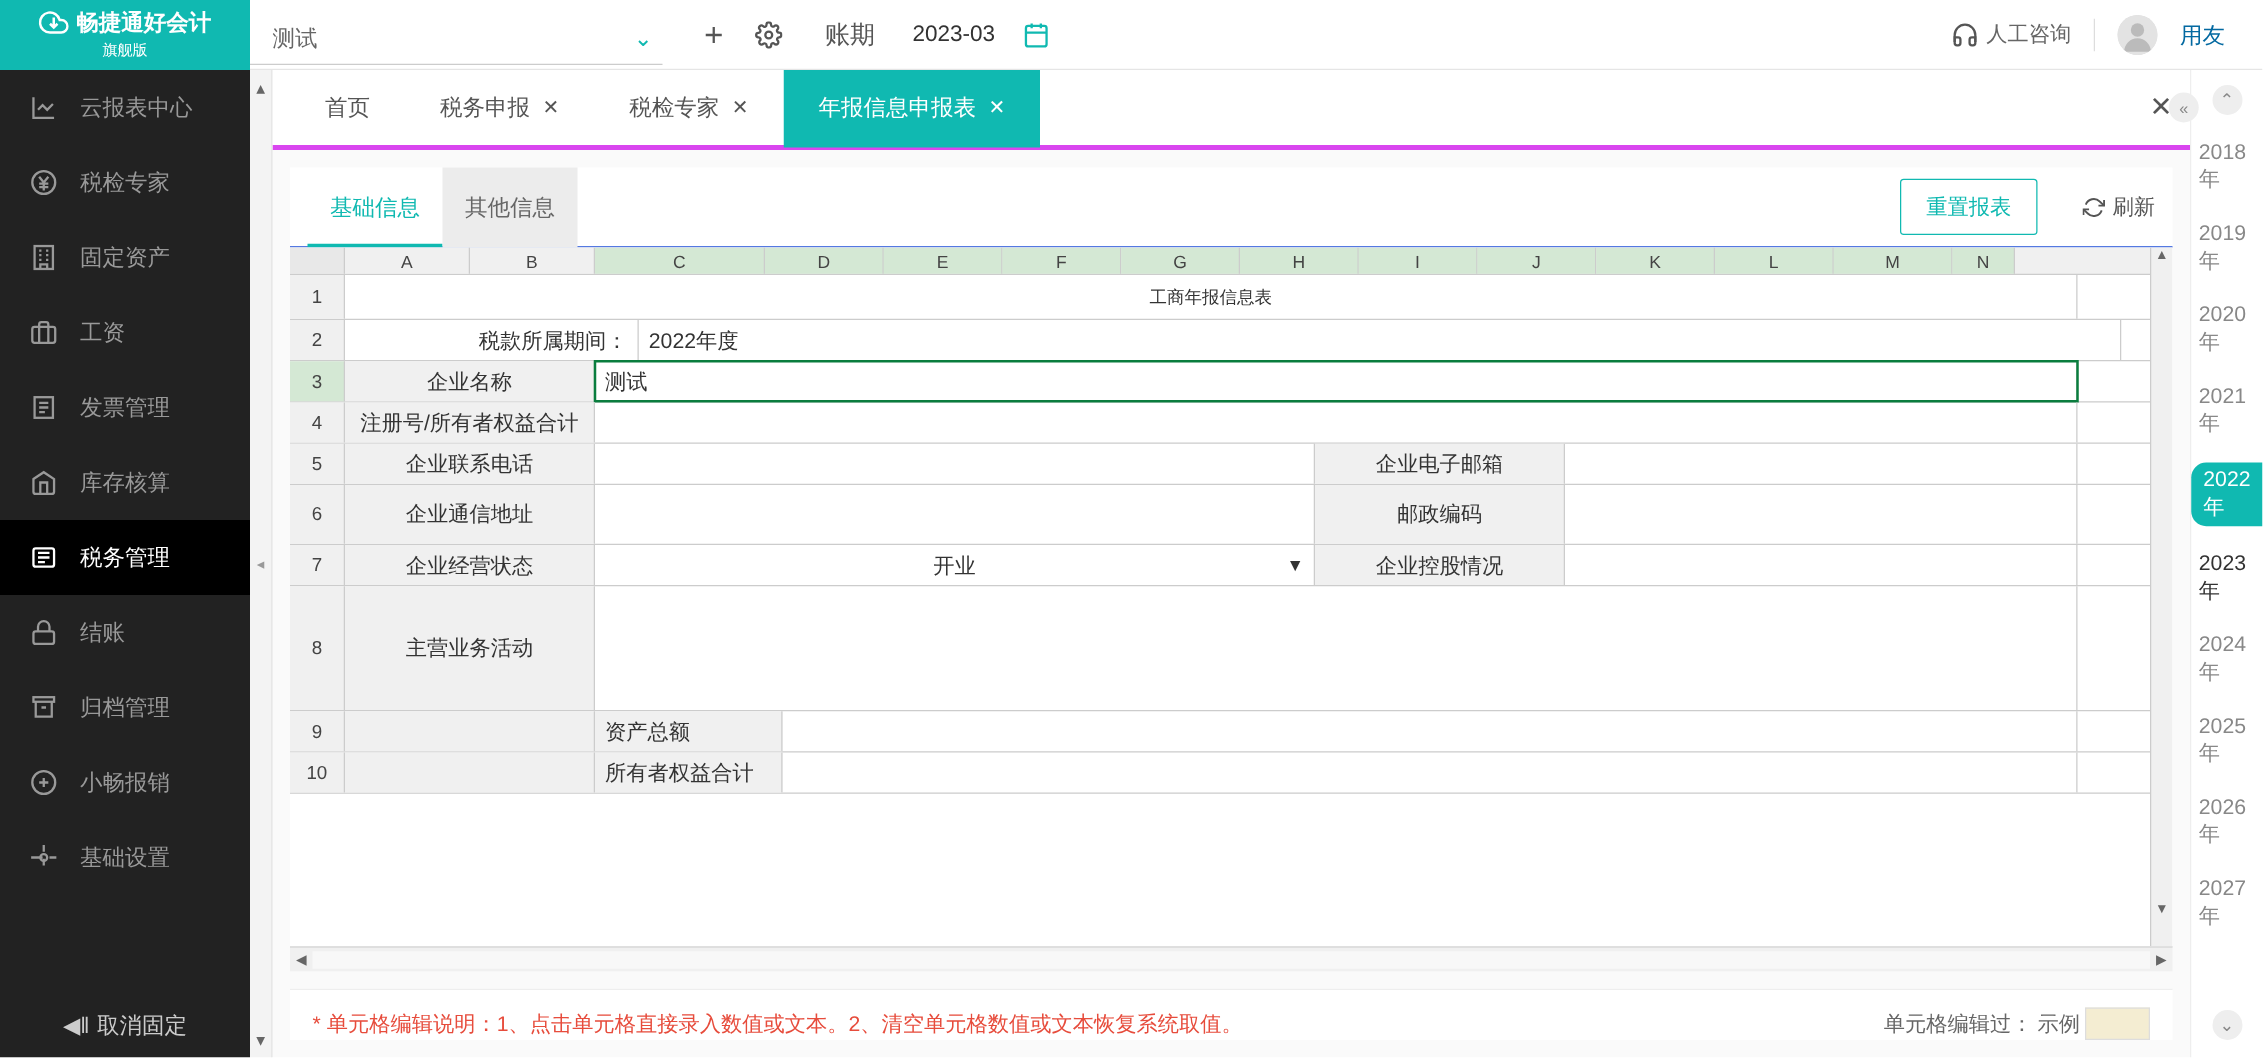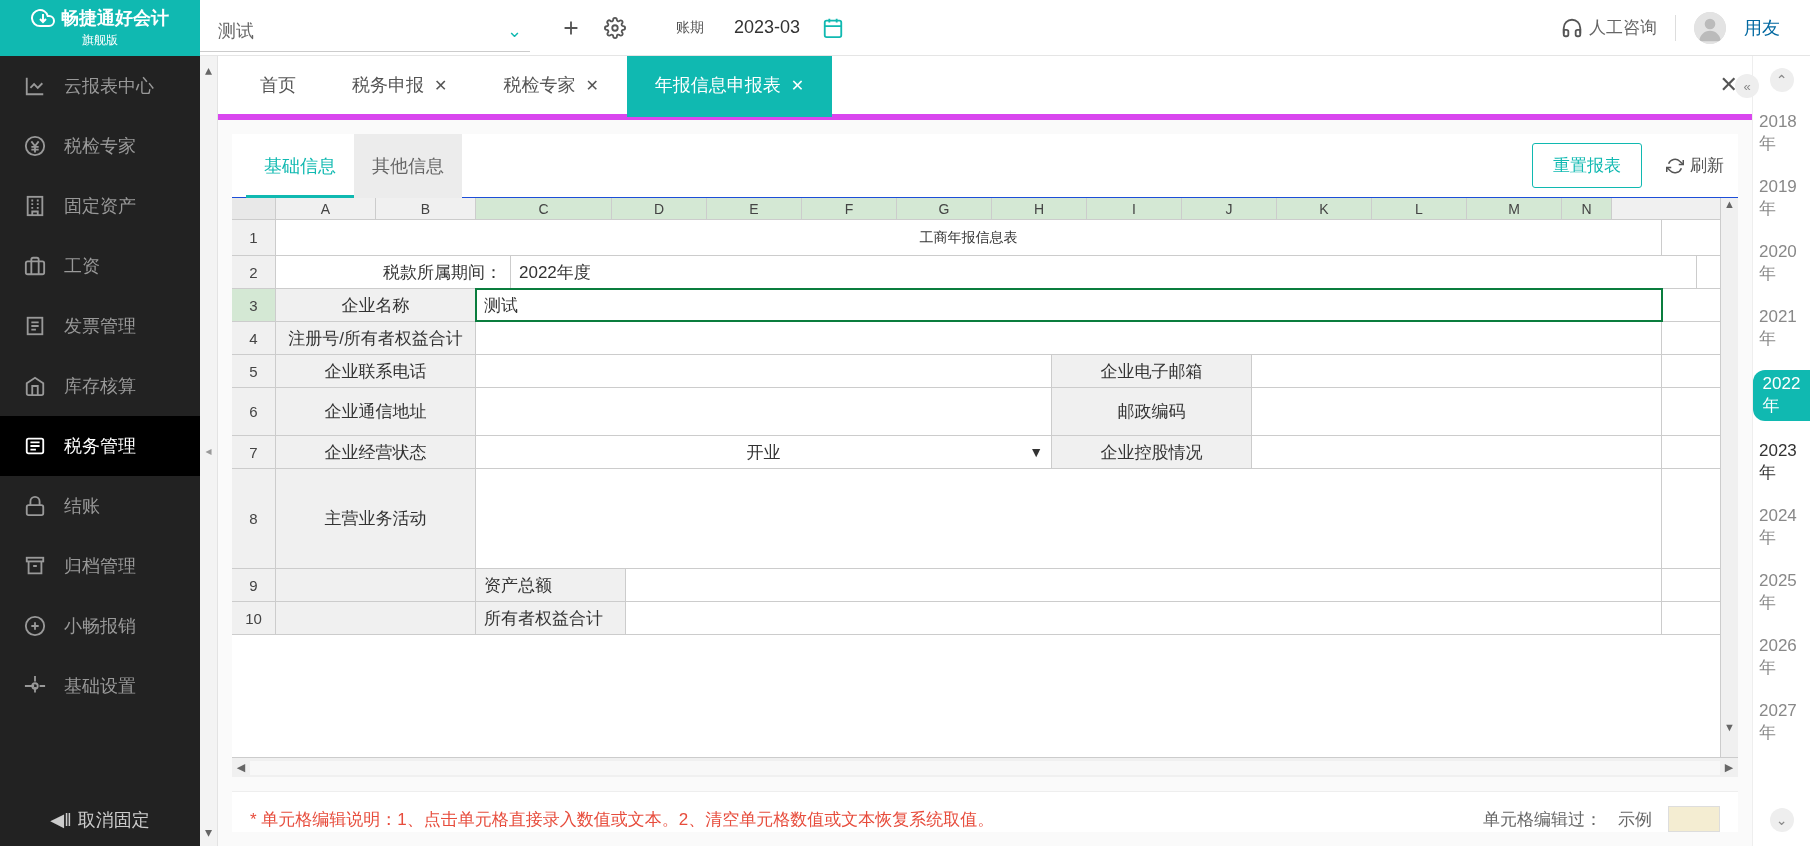--- a/index.html
+++ b/index.html
@@ -9,21 +9,21 @@
     .top-header { height: 56px; background: #fff; display: flex; align-items: center; border-bottom: 1px solid #e5e5e5; }
     .logo-area { width: 200px; height: 56px; background: #10B9B1; color: #fff; display: flex; flex-direction: column; align-items: center; justify-content: center; }
     .logo-row { display: flex; gap: 6px; }
     .logo-icon { width: 24px; height: 24px; }
     .logo-text { font-size: 18px; font-weight: bold; }
     .logo-sub { font-size: 12px; margin-top: 2px; }
     .org-selector { flex: 0 0 330px; padding: 0 18px; color: #666; font-size: 18px; display: flex; align-items: center; border-bottom: 1px solid #ccc; height: 40px; margin-top: 8px; position: relative; }
     .org-drop-icon { position: absolute; right: 8px; color: #10B9B1; }
     .header-icons { display: flex; align-items: center; gap: 22px; margin-left: 30px; color: #666; }
     .header-icon { width: 22px; height: 22px; cursor: pointer; color: #555; }
-    .period-label { font-size: 14px; color: #555; margin-left: 28px; }
+    .period-label { font-size: 20px; color: #555; margin-left: 12px; }
     .period-value { font-size: 18px; color: #333; margin-left: 8px; }
     .header-right { margin-left: auto; display: flex; align-items: center; gap: 18px; padding-right: 30px; color: #666; }
     .consult { display: flex; align-items: center; gap: 6px; font-size: 17px; }
     .avatar { width: 32px; height: 32px; background: #ddd; border-radius: 50%; }
     .divider-v { width: 1px; height: 26px; background: #ddd; }
     .user-name { font-size: 18px; color: #0369a1; }
     
     
     .main-layout { display: flex; height: calc(846px - 56px); }
     
@@ -38,33 +38,33 @@
     
     .collapse-handle { width: 18px; background: #f3f3f3; display: flex; flex-direction: column; align-items: center; position: relative; border-right: 1px solid #e3e3e3; }
     .collapse-arrow { position: absolute; top: 6px; font-size: 14px; color: #666; }
     .collapse-mid { position: absolute; top: 50%; transform: translateY(-50%); color: #999; font-size: 12px; }
     .collapse-bot { position: absolute; bottom: 6px; font-size: 14px; color: #666; }
     
     
     .content { flex: 1; display: flex; flex-direction: column; overflow: hidden; background: #fafafa; }
     
     
-    .tabs-bar { height: 64px; background: #fff; display: flex; align-items: center; padding: 0 14px; gap: 0; border-bottom: 6px solid #d946ef; margin: 0; position: relative; }
+    .tabs-bar { height: 64px; background: #fff; display: flex; align-items: center; padding: 0 14px; gap: 0; border-bottom: 4px solid #d946ef; margin: 0; position: relative; }
     .tab { padding: 0 28px; height: 64px; display: flex; align-items: center; gap: 10px; font-size: 18px; color: #555; cursor: pointer; }
     .tab.active { background: #10B9B1; color: #fff; }
     .tab-close { font-size: 16px; cursor: pointer; }
     .tabs-close-all { position: absolute; right: 14px; font-size: 22px; color: #555; cursor: pointer; }
     
     
     .toolbar { height: 64px; display: flex; align-items: center; padding: 0 14px; background: #fff; margin-top: 14px; margin-left: 14px; margin-right: 14px; border-bottom: 1px solid #1d4ed8; }
     .sub-tab { padding: 0 18px; height: 64px; display: flex; align-items: center; font-size: 18px; cursor: pointer; position: relative; }
     .sub-tab.active { color: #10B9B1; }
     .sub-tab.active::after { content: ''; position: absolute; bottom: 0; left: 0; right: 0; height: 3px; background: #10B9B1; }
     .sub-tab.inactive { background: #ececec; color: #666; }
-    .toolbar-right { margin-left: auto; display: flex; align-items: center; gap: 24px; }
+    .toolbar-right { margin-left: auto; display: flex; align-items: center; gap: 36px; }
     .btn-reset { border: 1px solid #10B9B1; color: #10B9B1; background: #fff; padding: 10px 20px; font-size: 17px; border-radius: 3px; cursor: pointer; }
     .btn-refresh { display: flex; align-items: center; gap: 6px; font-size: 17px; color: #555; cursor: pointer; }
     
     
     .sheet-wrapper { flex: 1; margin: 0 14px; background: #fff; display: flex; overflow: hidden; position: relative; }
     .sheet { flex: 1; overflow: hidden; position: relative; }
     .col-headers { display: flex; height: 22px; background: #f0f0f0; border-bottom: 1px solid #ccc; font-size: 14px; }
     .corner { width: 44px; background: #e8e8e8; border-right: 1px solid #ccc; flex-shrink: 0; }
     .col-h { text-align: center; line-height: 22px; border-right: 1px solid #ccc; color: #444; flex-shrink: 0; background: #f0f0f0; }
     .col-h.sel { background: #d4e8d4; }
@@ -81,21 +81,21 @@
     .vscroll { width: 18px; background: #f0f0f0; border-left: 1px solid #ccc; position: relative; }
     .vscroll-up { position: absolute; top: 0; width: 100%; height: 18px; text-align: center; font-size: 11px; color: #666; }
     .vscroll-down { position: absolute; bottom: 18px; width: 100%; height: 18px; text-align: center; font-size: 11px; color: #666; }
     .hscroll { height: 20px; background: #f0f0f0; border-top: 1px solid #ccc; display: flex; align-items: center; margin: 0 14px; }
     .hscroll-btn { width: 18px; text-align: center; font-size: 11px; color: #666; }
     .hscroll-track { flex: 1; height: 14px; background: #f8f8f8; }
     
     
     .footer-note { margin: 14px; padding: 14px 18px 0; background: #fff; display: flex; align-items: center; font-size: 17px; border-top: 1px solid #eee; }
     .note-text { color: #e74c3c; }
-    .note-right { margin-left: auto; display: flex; align-items: center; gap: 16px; color: #666; }
+    .note-right { margin-left: auto; display: flex; align-items: center; gap: 4px; color: #666; }
     .example-box { width: 52px; height: 26px; background: #f4edd2; border: 1px solid #ddd; }
     
     
     .year-panel { width: 58px; flex-shrink: 0; display: flex; flex-direction: column; align-items: center; padding-top: 12px; gap: 18px; font-size: 17px; color: #888; background: #fff; border-left: 1px solid #eee; position: relative; }
     .year-toggle { width: 24px; height: 24px; border-radius: 50%; background: #eee; display: flex; align-items: center; justify-content: center; cursor: pointer; color: #888; font-size: 14px; }
     .year-item { cursor: pointer; padding: 2px 6px; }
     .year-item.active { background: #10B9B1; color: #fff; border-radius: 12px 0 0 12px; padding: 4px 10px; }
     .year-collapse { position: absolute; left: -18px; top: 18px; width: 24px; height: 24px; border-radius: 50%; background: #eee; display: flex; align-items: center; justify-content: center; color: #888; font-size: 13px; cursor: pointer; }
     .year-bottom { margin-top: auto; margin-bottom: 14px; }
   </style>

